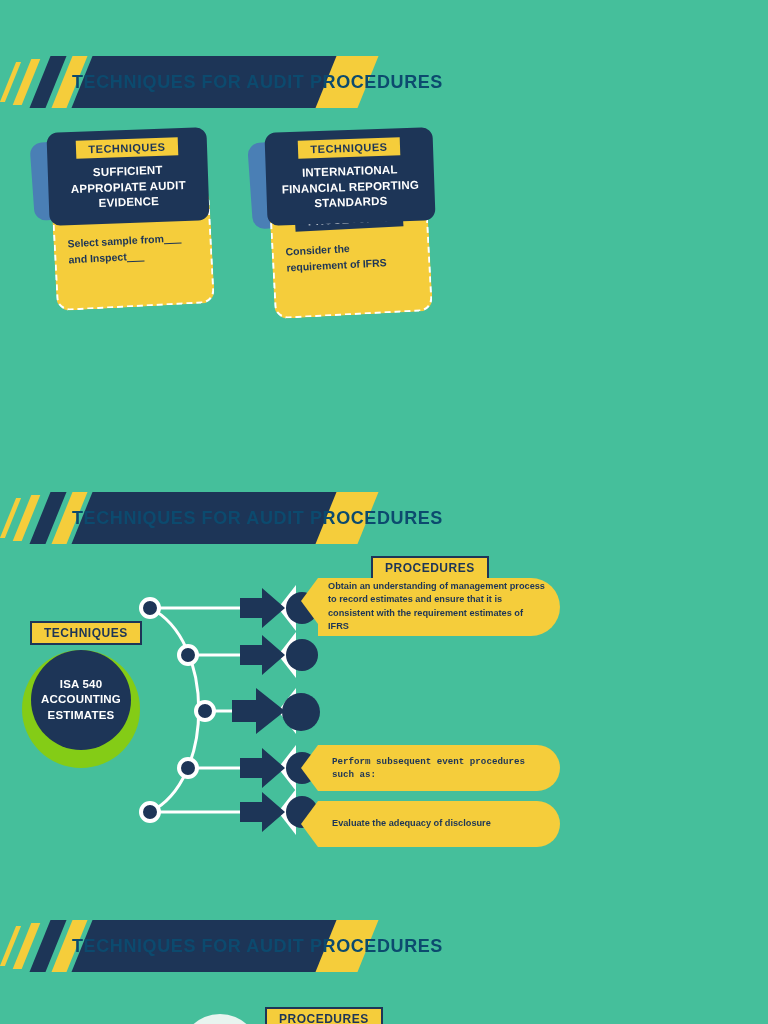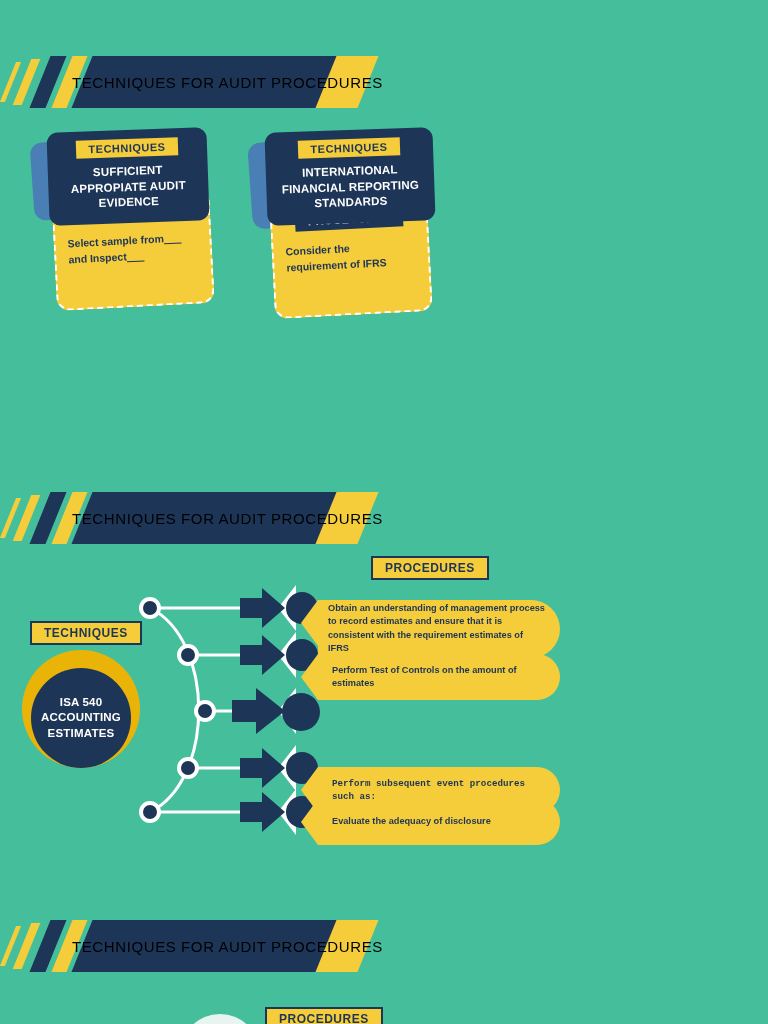--- a/index.html
+++ b/index.html
@@ -44,23 +44,23 @@
     width: 42px;
     background: #f5cd3b;
     transform: skewX(-22deg);
   }
   .banner .title {
     position: absolute;
     top: 0;
     height: 52px;
     display: flex;
     align-items: center;
-    color: #000000;
-    font-size: 15px;
-    font-weight: normal;
+    color: #0c4a6e;
+    font-size: 18px;
+    font-weight: bold;
     letter-spacing: 0.6px;
     white-space: nowrap;
     z-index: 3;
   }
 
   
   .card-group { position: absolute; }
 
   .card-blue {
     position: absolute;
@@ -142,23 +142,23 @@
     text-align: left;
   }
   .ul { text-decoration: underline; }
 
   
   .circle-outer {
     position: absolute;
     width: 118px;
     height: 118px;
     border-radius: 50%;
-    background: #eab308;
+    background: #84cc16;
     display: flex;
-    align-items: flex-end;
+    align-items: flex-start;
     justify-content: center;
   }
   .circle-inner {
     width: 100px;
     height: 100px;
     border-radius: 50%;
     background: #1d3557;
     display: flex;
     align-items: center;
     justify-content: center;
@@ -167,21 +167,21 @@
   .circle-inner span {
     color: #ffffff;
     font-size: 11.5px;
     font-weight: bold;
     line-height: 1.35;
     letter-spacing: 0.2px;
   }
 
   .svg-layer { position: absolute; left: 0; top: 0; pointer-events: none; }
 
-  .row-item { position: absolute; height: 46px; margin-top: 22px; }
+  .row-item { position: absolute; height: 46px; }
   .pill {
     position: absolute;
     left: 0; top: 0;
     height: 46px;
     background: #f5cd3b;
     border-radius: 0 23px 23px 0;
   }
   .pill::before {
     content: "";
     position: absolute;
@@ -329,32 +329,28 @@
   <div class="node-dot" style="left:177px; top:644px;"></div>
   <div class="node-dot" style="left:194px; top:700px;"></div>
   <div class="node-dot" style="left:177px; top:757px;"></div>
   <div class="node-dot" style="left:139px; top:801px;"></div>
 
   <div class="row-item" style="left:318px; top:578px; width:242px; height:58px;">
     <div class="pill" style="width:242px; height:58px; border-radius:0 29px 29px 0;"></div>
     <div class="pill-text" style="left:10px; width:232px;">Obtain an understanding of management process to record estimates and ensure that it is consistent with the requirement estimates of IFRS</div>
   </div>
 
-  <div class="row-item" style="left:318px; top:632px; width:242px;">
-    <div class="pill" style="width:242px;"></div>
-    <div class="pill-text" style="left:14px; width:222px;">Perform Test of Controls on the amount of estimates</div>
-  </div>
 
 
   <div class="row-item" style="left:318px; top:745px; width:242px;">
     <div class="pill" style="width:242px;"></div>
     <div class="pill-text" style="left:14px; width:222px;font-family:Liberation Mono, monospace;">Perform subsequent event procedures such as:</div>
   </div>
 
-  <div class="row-item" style="left:318px; top:777px; width:242px;">
+  <div class="row-item" style="left:318px; top:801px; width:242px;">
     <div class="pill" style="width:242px;"></div>
     <div class="pill-text" style="left:14px; width:222px;">Evaluate the adequacy of disclosure</div>
   </div>
 
   <div class="banner" style="left:0; top:920px; width:380px;">
     <div class="slash thin1"></div>
     <div class="slash thin2"></div>
     <div class="slash navy"></div>
     <div class="slash gold"></div>
     <div class="bar" style="width:250px;"></div>

